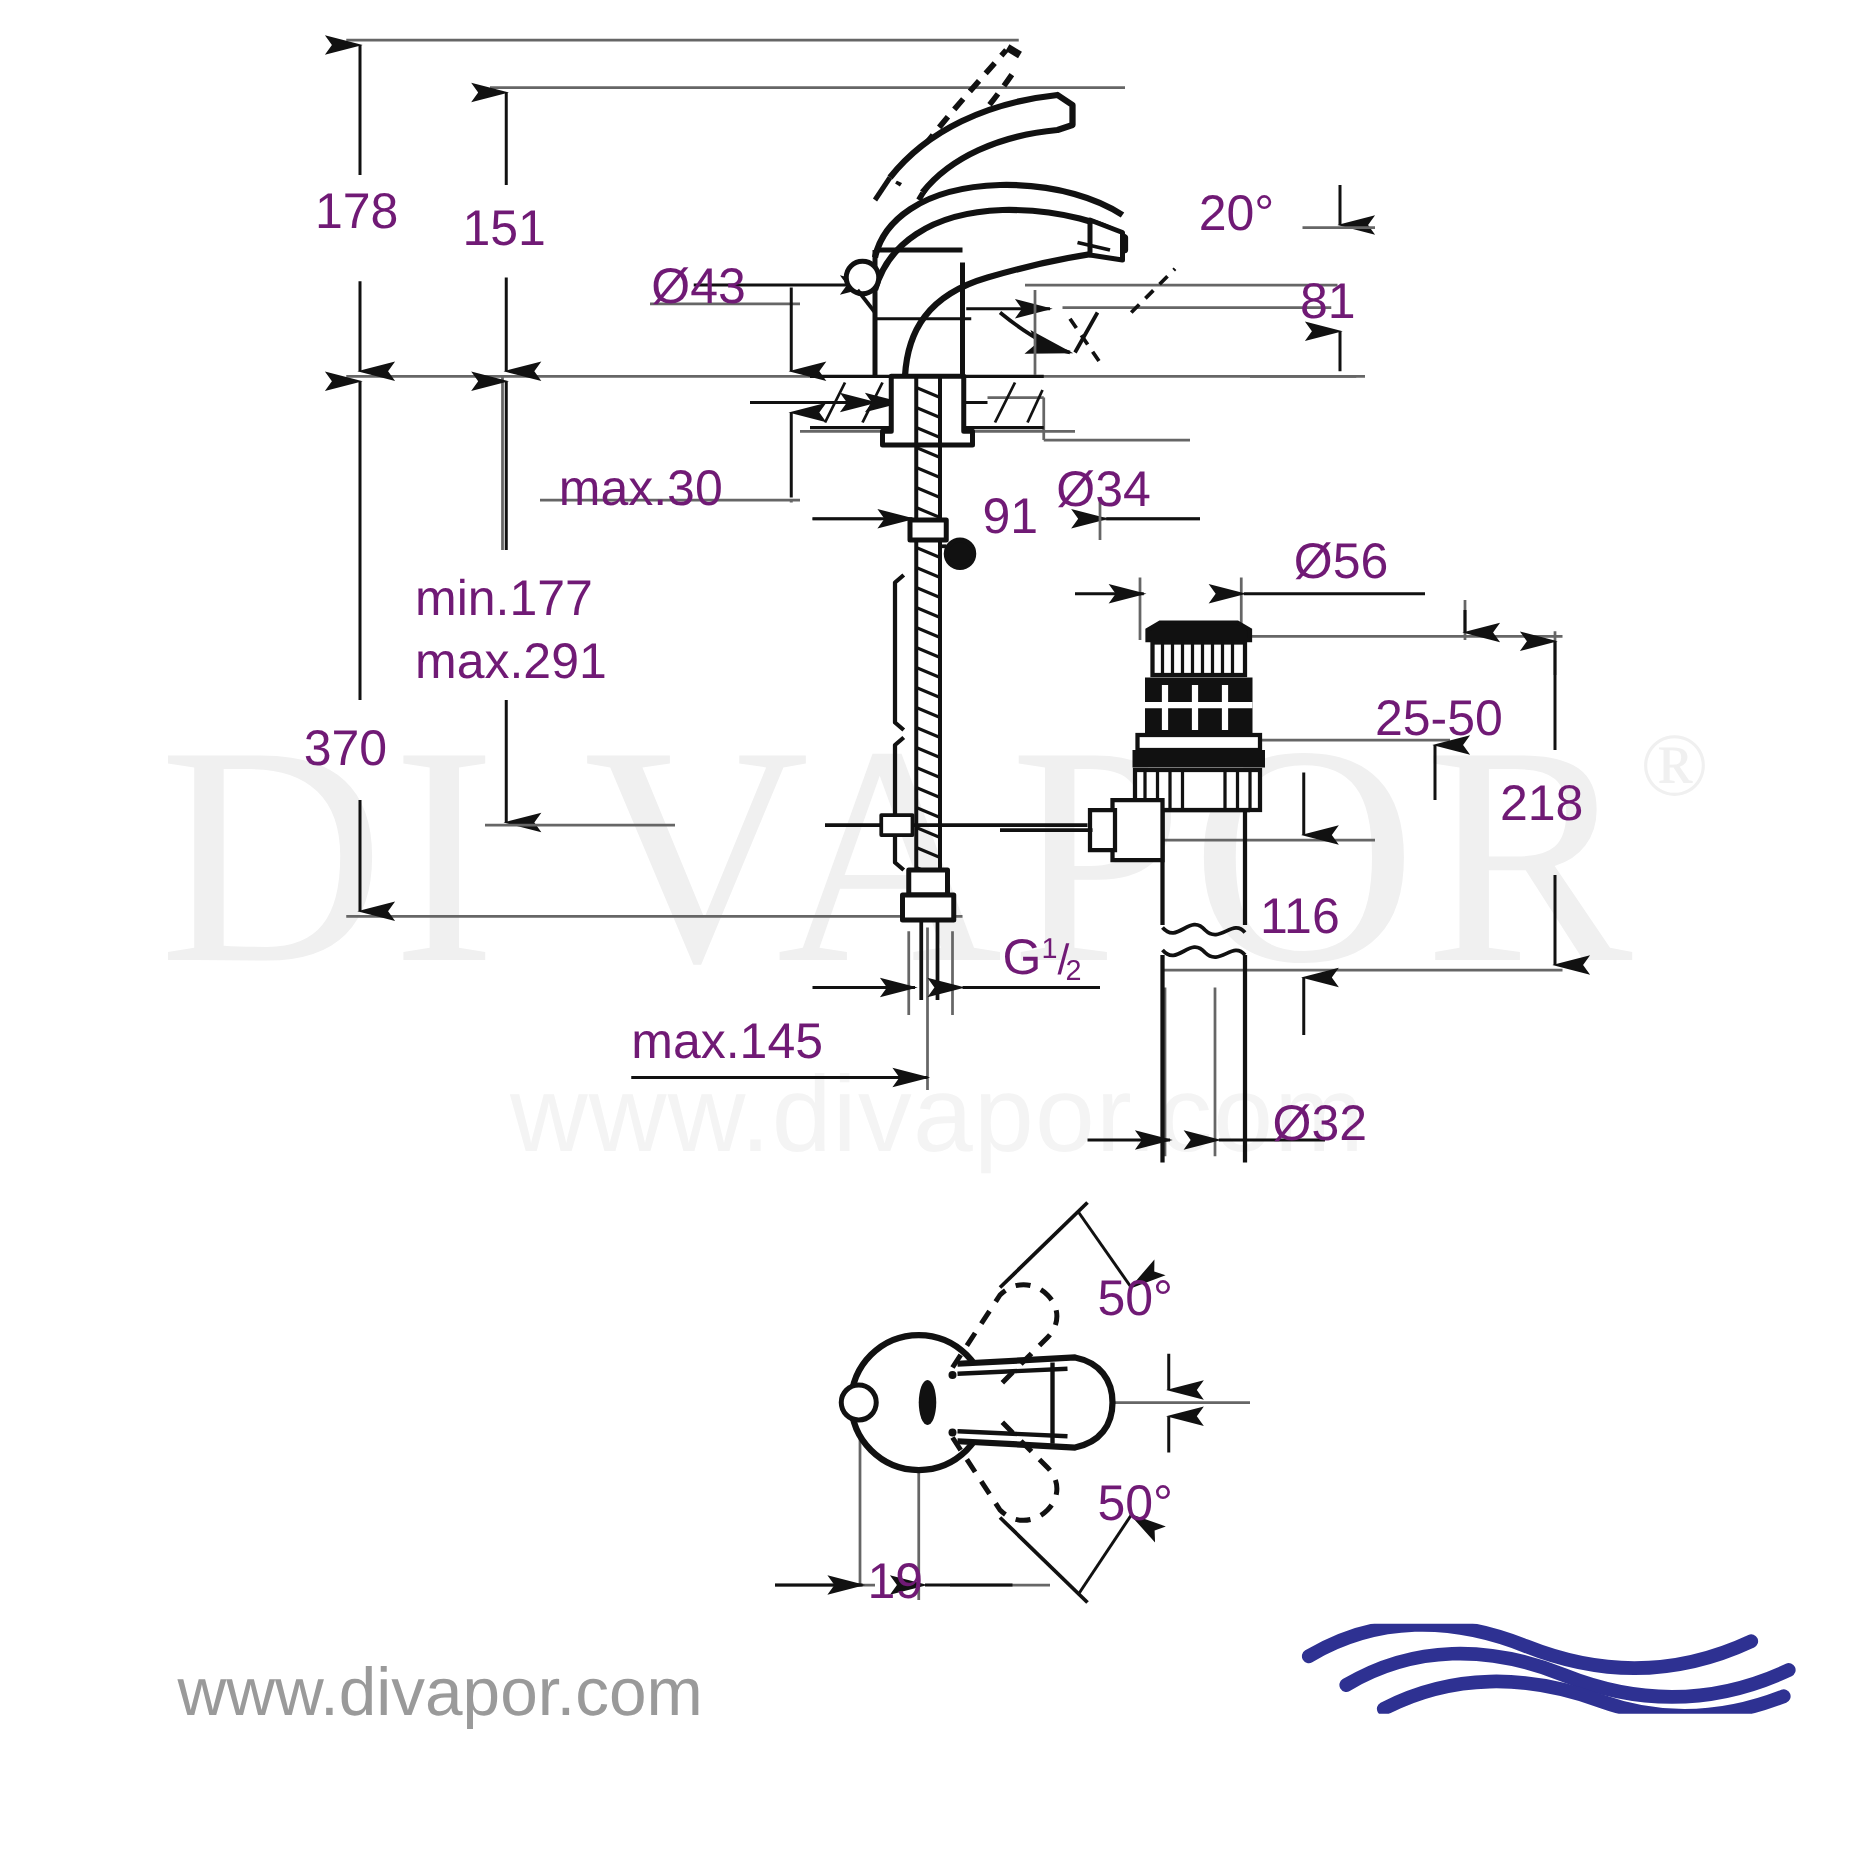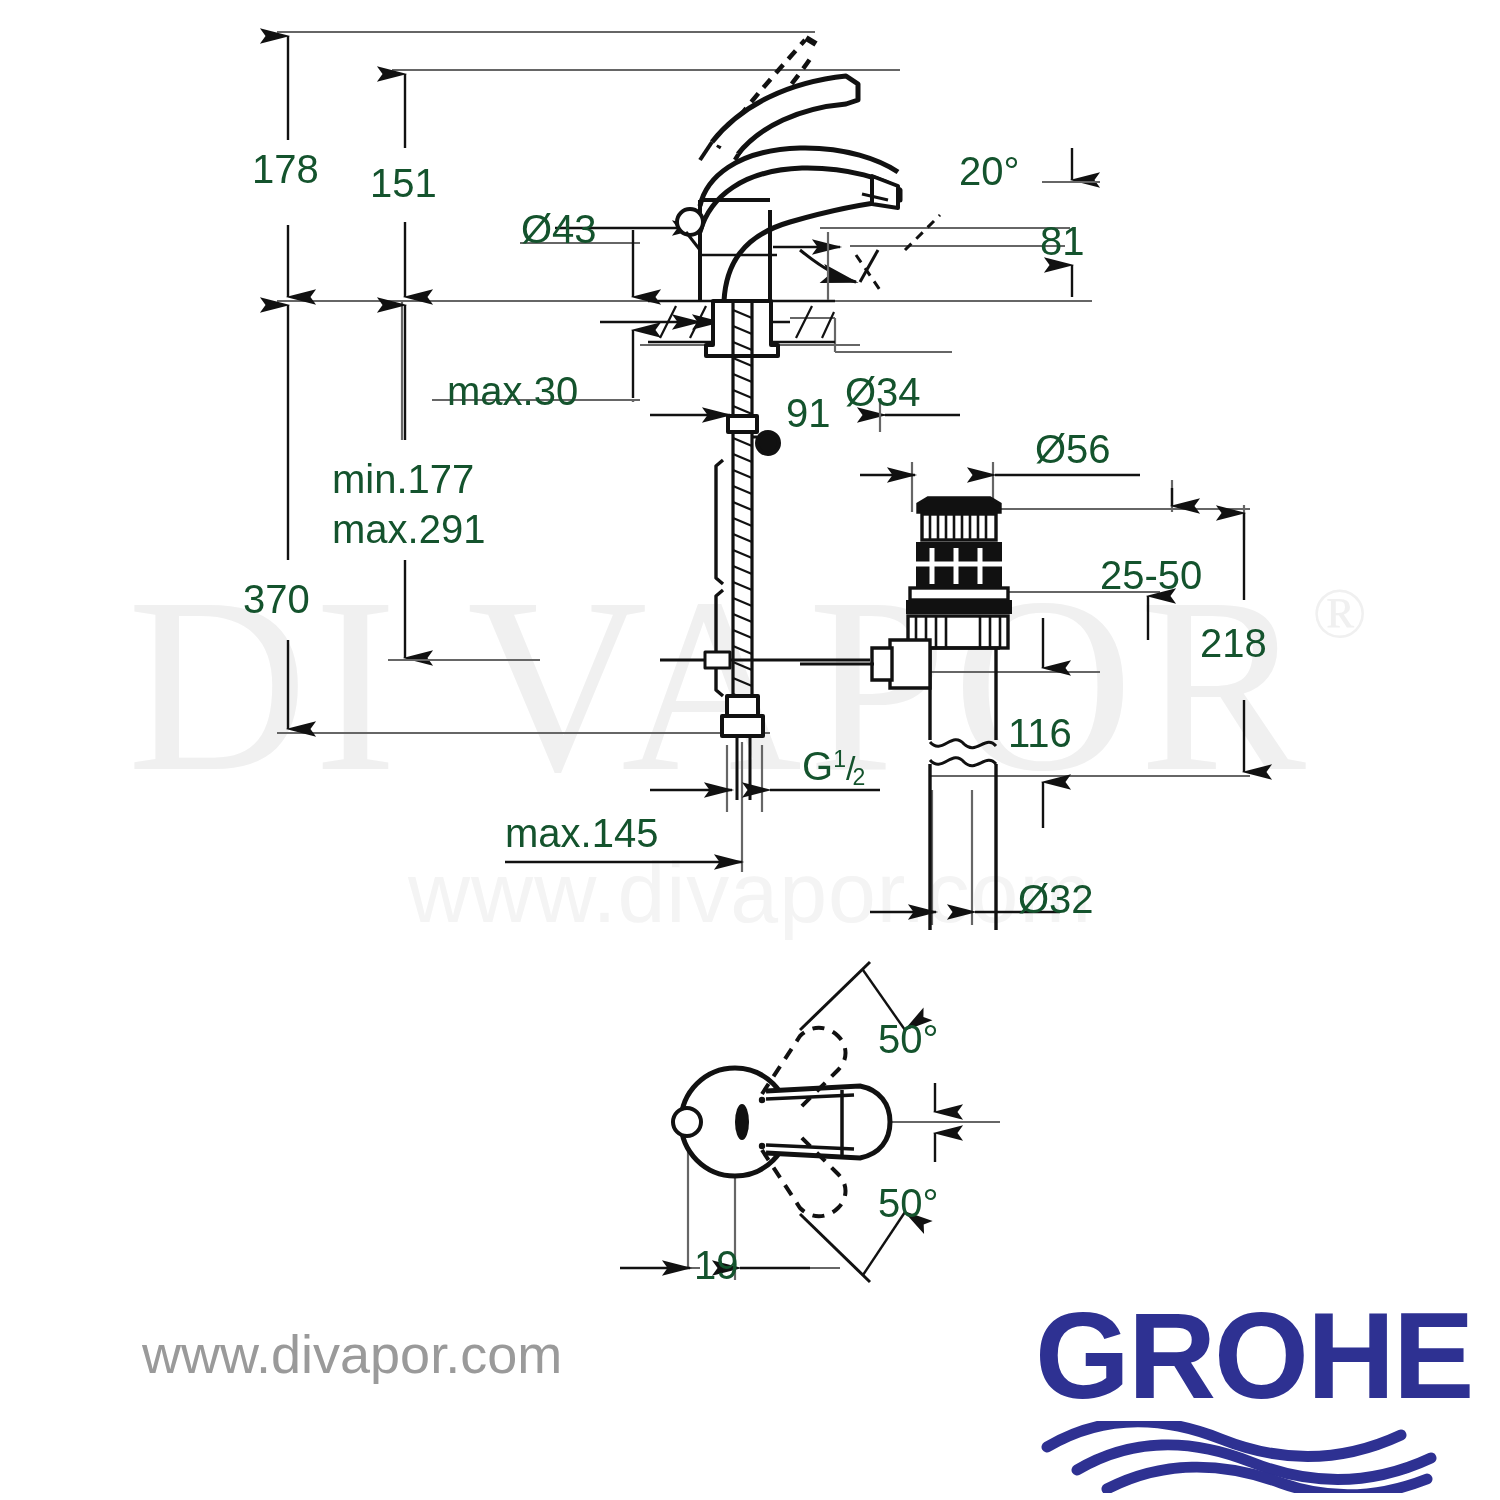--- a/index.html
+++ b/index.html
@@ -29,21 +29,21 @@
     height: 1500px;
   }
   svg.layer { display: block; }
 
   
   .dim {
     position: absolute;
     font-family: "Liberation Sans", sans-serif;
     font-size: 40px;
     line-height: 1.05;
-    color: #14532d;
+    color: #701a75;
     white-space: nowrap;
     letter-spacing: 0px;
   }
 
   .frac {
     display: inline-block;
     position: relative;
     font-size: 40px;
     vertical-align: baseline;
   }
@@ -525,21 +525,20 @@
 
   <div class="dim" style="left:878px; top:1018px;">50°</div>
   <div class="dim" style="left:878px; top:1182px;">50°</div>
   <div class="dim" style="left:694px; top:1244px;">19</div>
 
   <div id="divapor-logo">
     <div class="dv-url">www.divapor.com</div>
   </div>
 
   <div id="grohe-logo">
-    <div class="g-word">GROHE</div>
     <svg width="430" height="72" viewBox="0 0 430 72" style="display:block; margin-top:4px; margin-left:6px;">
       <g fill="none" stroke="#2e3192" stroke-width="11" stroke-linecap="round">
         <path d="M6 26 C60 -6 120 -6 180 18 C240 42 300 42 360 14"></path>
         <path d="M36 49 C90 17 150 17 210 41 C270 65 330 65 390 37"></path>
         <path d="M66 68 C120 40 180 40 240 62 C290 80 340 76 386 58"></path>
       </g>
     </svg>
   </div>
 
 </div>

